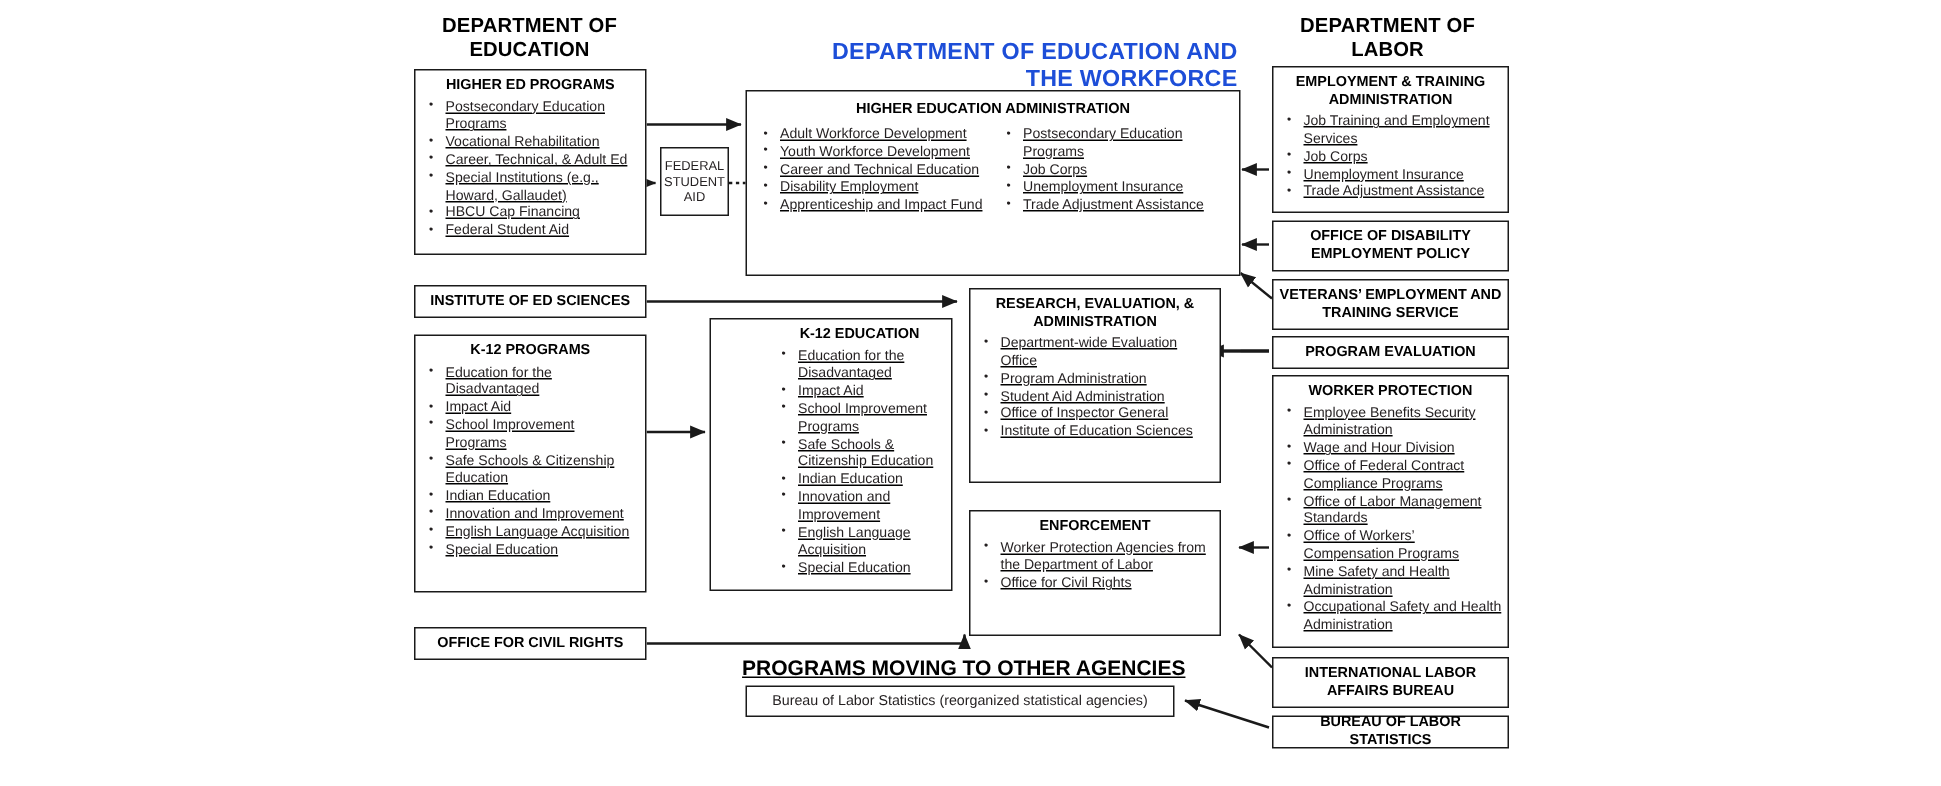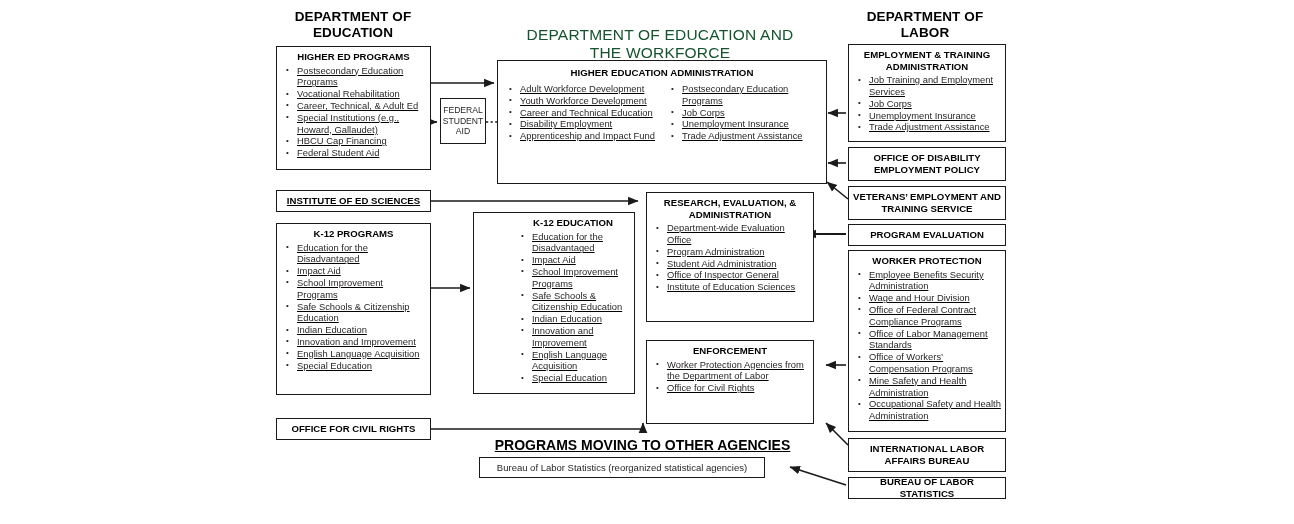--- a/index.html
+++ b/index.html
@@ -34,26 +34,26 @@
     text-align:center;
     font-weight:bold;
     font-size:13.5px;
     line-height:15.5px;
     letter-spacing:.1px;
     color:#000;
     z-index:3;
   }
   .big-title{
     position:absolute;
-    text-align:center;
-    font-weight:normal;
+    text-align:right;
+    font-weight:bold;
     font-size:15.5px;
     line-height:18px;
     letter-spacing:.2px;
-    color:#14532d;
+    color:#1d4ed8;
     z-index:3;
   }
   .box-head{
     text-align:center;
     font-weight:bold;
     font-size:9.6px;
     line-height:11.6px;
     padding:4px 4px 1px 4px;
     color:#000;
   }
@@ -213,21 +213,21 @@
   <div class="box" style="left:440px; top:98px; width:46px; height:46px;">
     <div class="fsa">
       <div>
         <div>FEDERAL</div>
         <div>STUDENT</div>
         <div>AID</div>
       </div>
     </div>
   </div>
 
-  <div class="box" style="left:276px; top:190px; width:155px; height:22px;text-decoration:underline;">
+  <div class="box" style="left:276px; top:190px; width:155px; height:22px;">
     <div class="plain-center">INSTITUTE OF ED SCIENCES</div>
   </div>
 
   <div class="box" style="left:276px; top:223px; width:155px; height:172px;">
     <div class="box-head">K-12 PROGRAMS</div>
     <ul class="items">
       <li>Education for the Disadvantaged</li>
       <li>Impact Aid</li>
       <li>School Improvement Programs</li>
       <li>Safe Schools &amp; Citizenship Education</li>
@@ -351,17 +351,17 @@
       </div>
     </div>
   </div>
 
   <div class="box" style="left:848px; top:477px; width:158px; height:22px;">
     <div class="plain-center">BUREAU OF LABOR STATISTICS</div>
   </div>
 
   <div class="section-label" style="left:490px; top:438px; width:305px;">PROGRAMS MOVING TO OTHER AGENCIES</div>
 
-  <div class="box" style="left:479px; top:457px; width:286px; height:21px;">
+  <div class="box" style="left:497px; top:457px; width:286px; height:21px;">
     <div class="moving-box">Bureau of Labor Statistics (reorganized statistical agencies)</div>
   </div>
 
 </div>
 
 </body></html>

